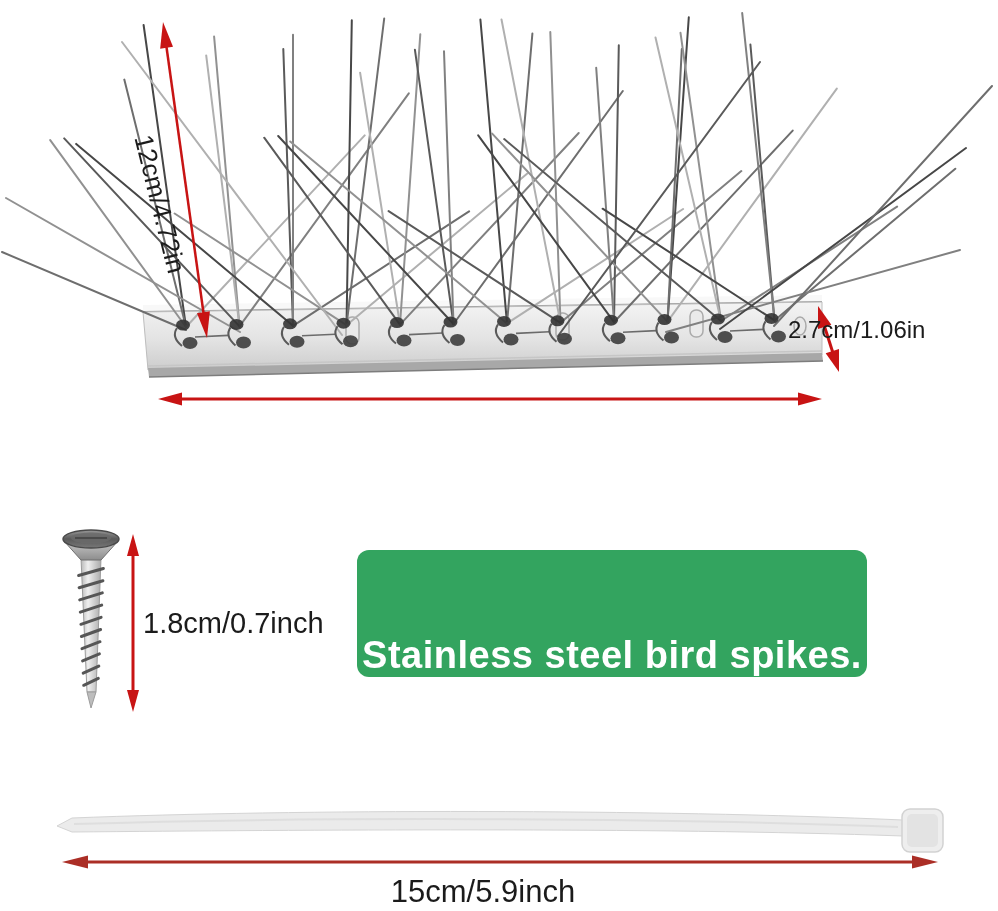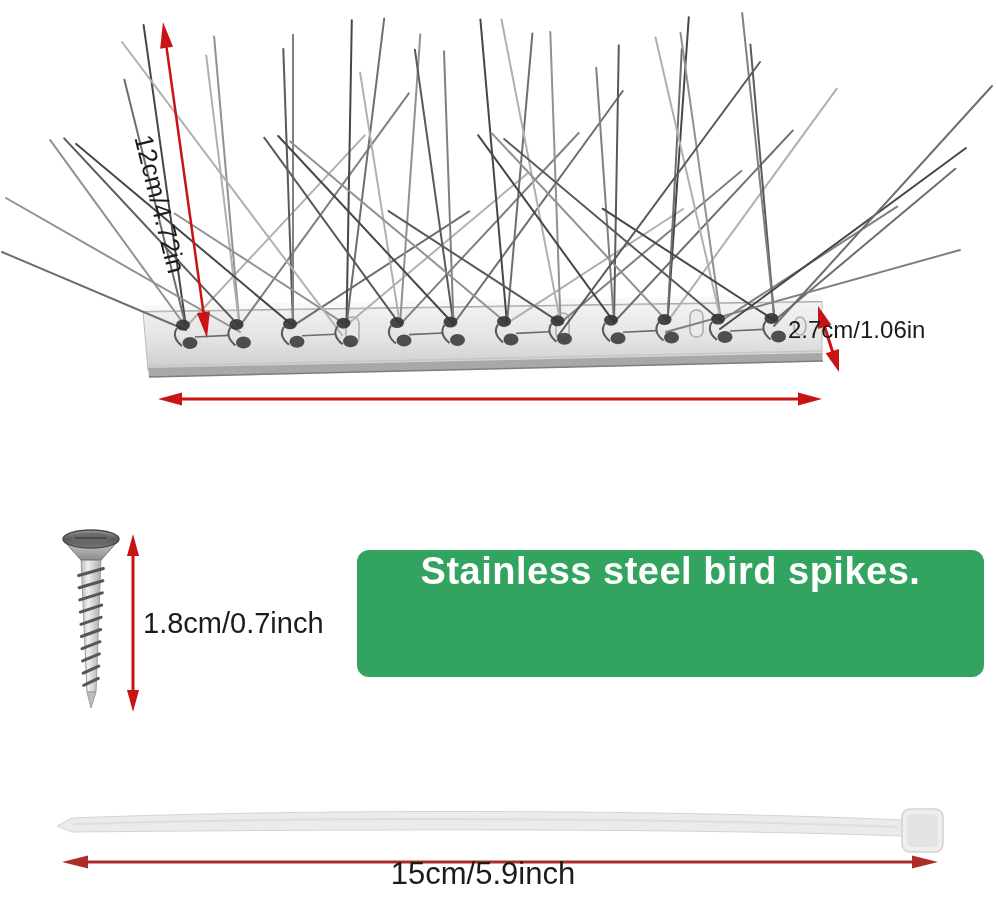--- a/index.html
+++ b/index.html
@@ -3,23 +3,23 @@
 <meta charset="utf-8">
 <style>
   html,body{margin:0;padding:0;background:#ffffff;}
   .stage{position:relative;width:998px;height:911px;background:#ffffff;overflow:hidden;
          font-family:"Liberation Sans",sans-serif;}
   .dim-label{position:absolute;color:var(--label-text,#1b1b1b);white-space:nowrap;line-height:1;}
   .lbl-12{left:160px;top:204px;font-size:26px;transform:translate(-50%,-50%) rotate(76deg);}
   .lbl-27{left:788px;top:318px;font-size:24px;}
   .lbl-25{left:506px;top:424px;font-size:31px;transform:translate(-50%,-50%);}
   .lbl-18{left:143px;top:609px;font-size:29px;text-align:right;}
-  .lbl-15{left:483px;top:873px;font-size:31px;transform:translate(-50%,-50%);}
-  .banner{position:absolute;left:357px;top:550px;width:627px;height:127px;border-radius:12px;
-          background:var(--banner-green,#33a45f);display:flex;align-items:flex-start;justify-content:center;}
+  .lbl-15{left:483px;top:891px;font-size:31px;transform:translate(-50%,-50%);}
+  .banner{position:absolute;left:357px;top:550px;width:510px;height:127px;border-radius:12px;
+          background:var(--banner-green,#33a45f);display:flex;align-items:flex-end;justify-content:center;}
   .banner span{color:var(--banner-text,#ffffff);font-size:38px;font-weight:bold;letter-spacing:.5px;}
   svg{position:absolute;left:0;top:0;}
 </style>
 </head>
 <body>
 
 <div class="stage">
 
   <svg id="art" width="998" height="911" viewBox="0 0 998 911">
     <defs>

